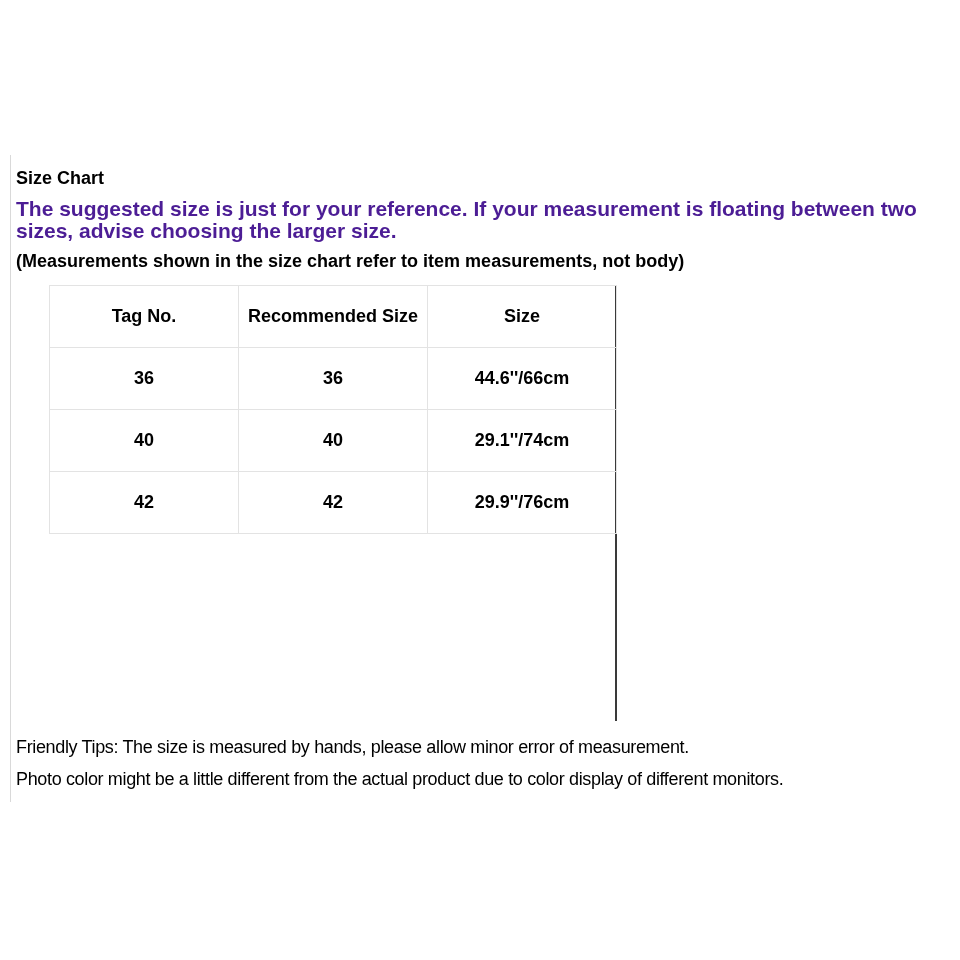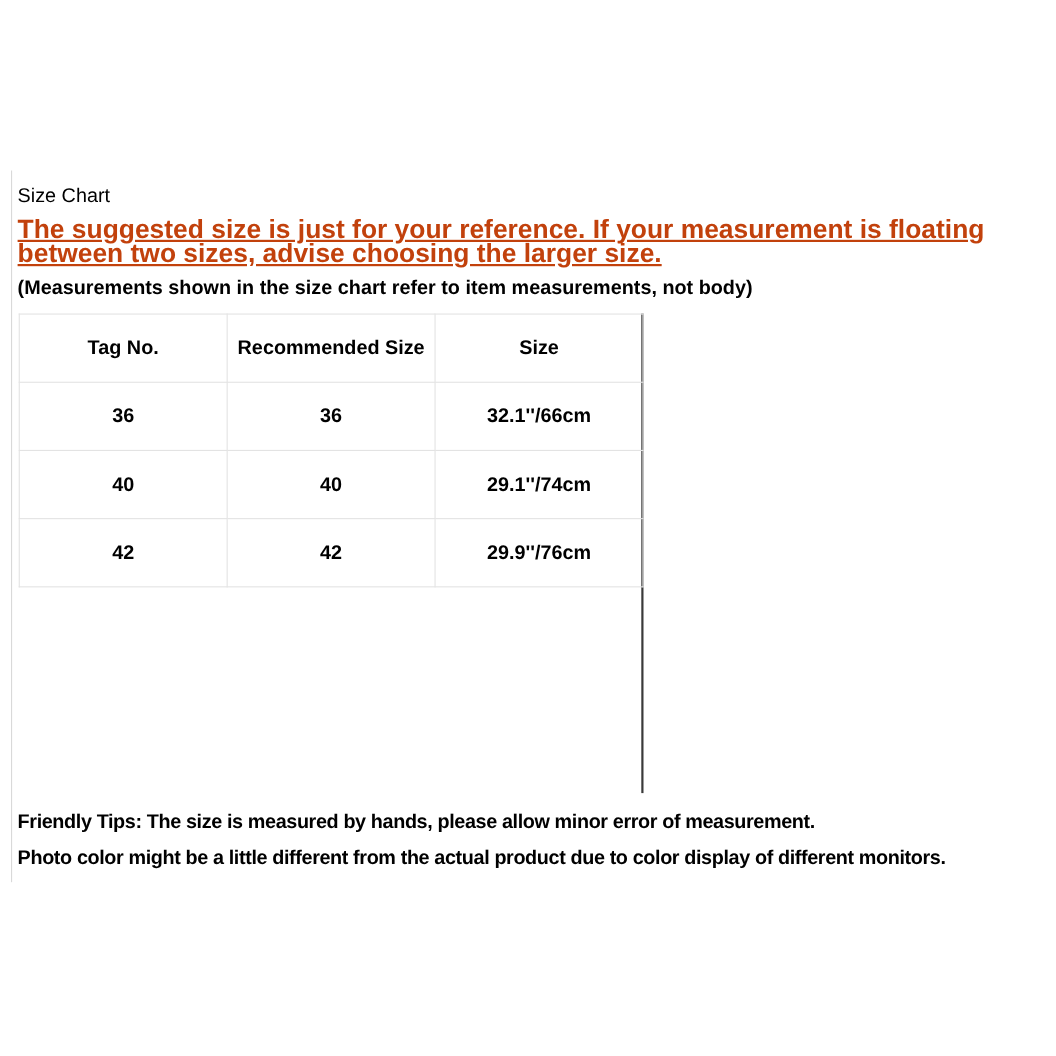--- a/index.html
+++ b/index.html
@@ -24,41 +24,40 @@
       background: #d9d9d9;
     }
     .content {
       position: absolute;
       left: 16px;
       top: 166px;
       width: 940px;
     }
     .title {
       font-size: 18px;
-      font-weight: normal;
+      font-weight: bold;
       line-height: 24px;
       margin: 0 0 8px 0;
     }
     .warning {
-      font-size: 24px;
+      font-size: 21px;
       font-weight: bold;
       line-height: 22px;
-      color: #c2410c;
+      color: #4c1d95;
       margin: 0 0 8px 0;
-      text-decoration: underline;
     }
     .note {
       font-size: 18px;
       font-weight: bold;
       line-height: 22px;
       margin: 0 0 6px 0;
     }
     .table-wrap {
       position: absolute;
-      left: 0;
+      left: 32px;
       top: 285px;
       width: 566px;
       border-right: 2px solid #3a3a3a;
       height: 436px;
       padding-left: 17px;
     }
     table.size-table {
       border-collapse: collapse;
       width: 564px;
       table-layout: fixed;
@@ -76,21 +75,21 @@
     table.size-table th:nth-child(2), table.size-table td:nth-child(2) { width: 188px; }
     table.size-table th:nth-child(3), table.size-table td:nth-child(3) { width: 188px; }
     .tips {
       position: absolute;
       left: 16px;
       top: 736px;
       width: 940px;
     }
     .tips p {
       font-size: 18px;
-      font-weight: bold;
+      font-weight: normal;
       line-height: 22px;
       margin: 0 0 10px 0;
       letter-spacing: -0.35px;
     }
   </style>
 </head>
 <body>
 
 <div class="left-rule"></div>
 
@@ -106,21 +105,21 @@
       <tr>
         <th>Tag No.</th>
         <th>Recommended Size</th>
         <th>Size</th>
       </tr>
     </thead>
     <tbody>
       <tr>
         <td>36</td>
         <td>36</td>
-        <td>32.1''/66cm</td>
+        <td>44.6''/66cm</td>
       </tr>
       <tr>
         <td>40</td>
         <td>40</td>
         <td>29.1''/74cm</td>
       </tr>
       <tr>
         <td>42</td>
         <td>42</td>
         <td>29.9''/76cm</td>

